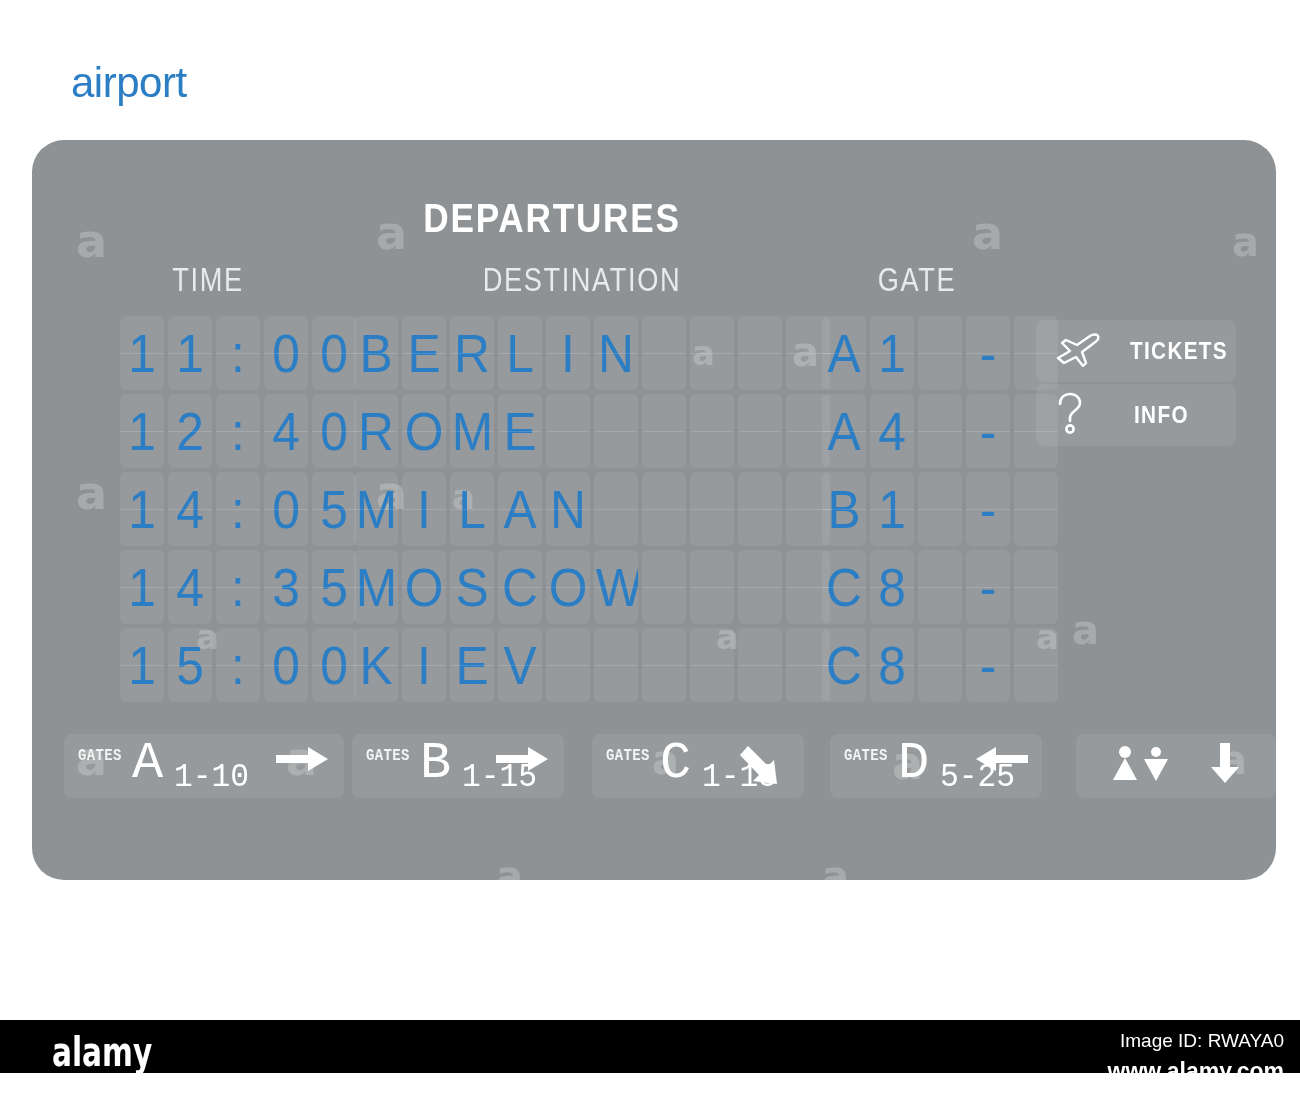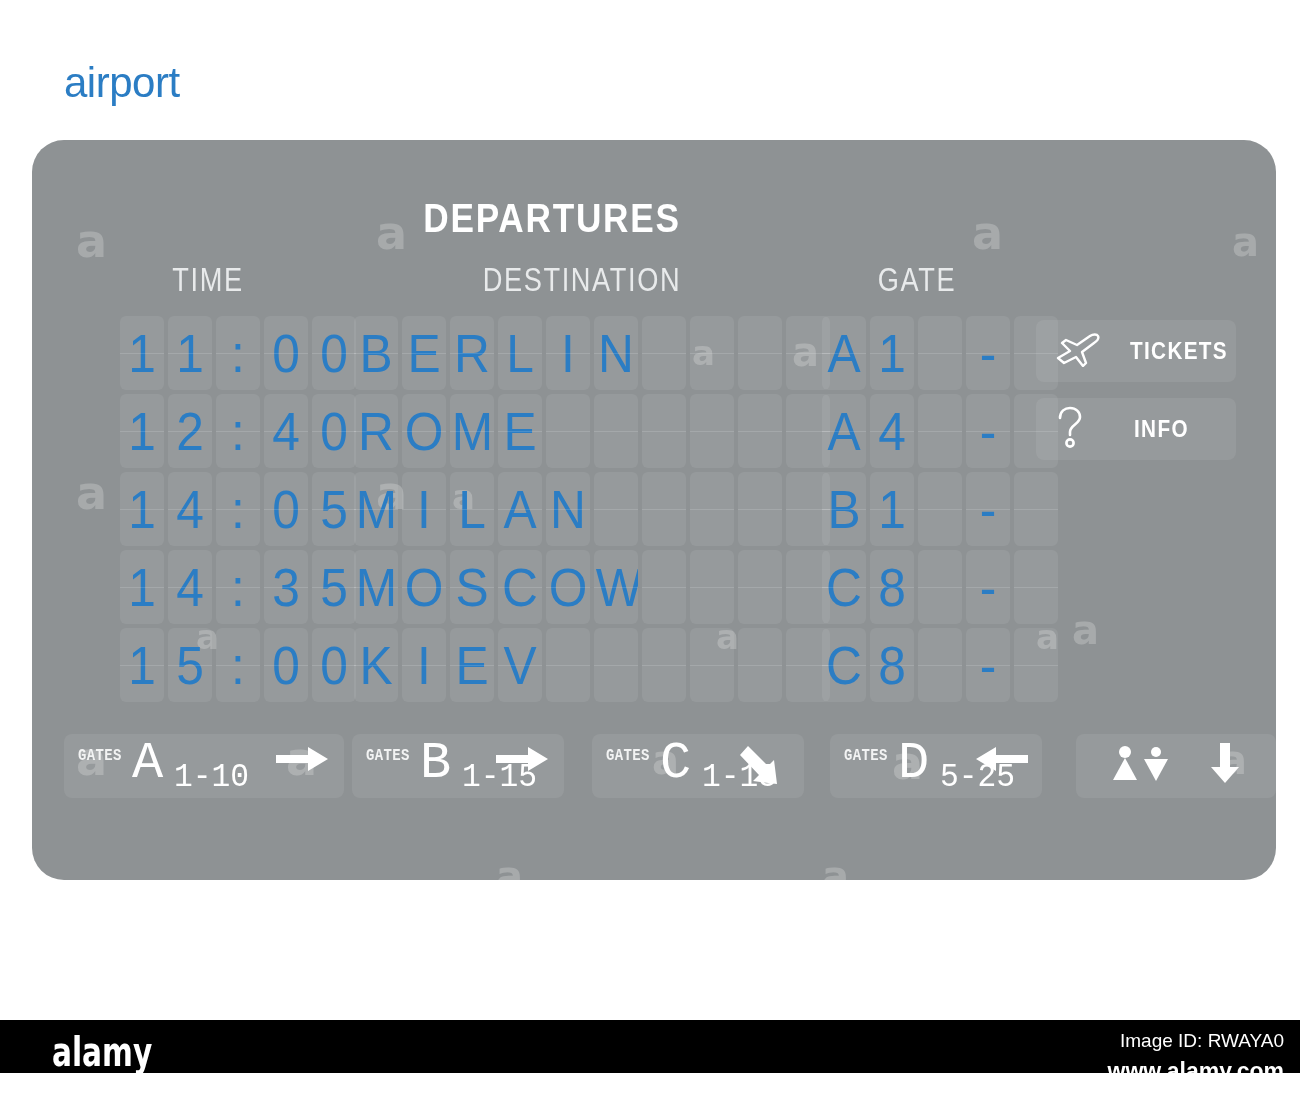--- a/index.html
+++ b/index.html
@@ -1,21 +1,21 @@
 <!DOCTYPE html>
 <html><head>
 <meta charset="utf-8">
 <style>
   * { margin:0; padding:0; box-sizing:border-box; }
   html,body { width:1300px; height:1093px; background:#ffffff; }
   body { font-family:"Liberation Sans", sans-serif; position:relative; overflow:hidden; }
 
   
   #app-title{
-    position:absolute; left:64px; top:62px;
+    position:absolute; left:71px; top:62px;
     font-size:42px; font-weight:400; letter-spacing:-0.5px;
     color:#2b7dc4; line-height:1;
   }
 
   
   #board{
     position:absolute; left:32px; top:140px;
     width:1244px; height:740px;
     background:#8e9294; border-radius:32px;
   }
@@ -75,21 +75,21 @@
   
   .side-btn{
     position:absolute; left:1004px;
     width:200px; height:62px;
     background:rgba(255,255,255,.075);
     border-radius:8px;
     display:flex; align-items:center; gap:26px;
     padding:0 16px;
   }
   #btn-tickets{ top:180px; }
-  #btn-info{    top:258px;text-align:right; }
+  #btn-info{    top:244px;text-align:right; }
   .side-btn .label{
     font-size:23px; font-weight:700; color:#ffffff; letter-spacing:1.5px;
     transform:scaleX(.9); transform-origin:left center; white-space:nowrap;
   }
   #btn-info .label{ margin-left:22px; }
 
   
   #gate-bar{ position:absolute; left:0; top:594px; width:100%; height:70px; }
   .gate-chip{
     position:absolute; top:0; height:64px;

